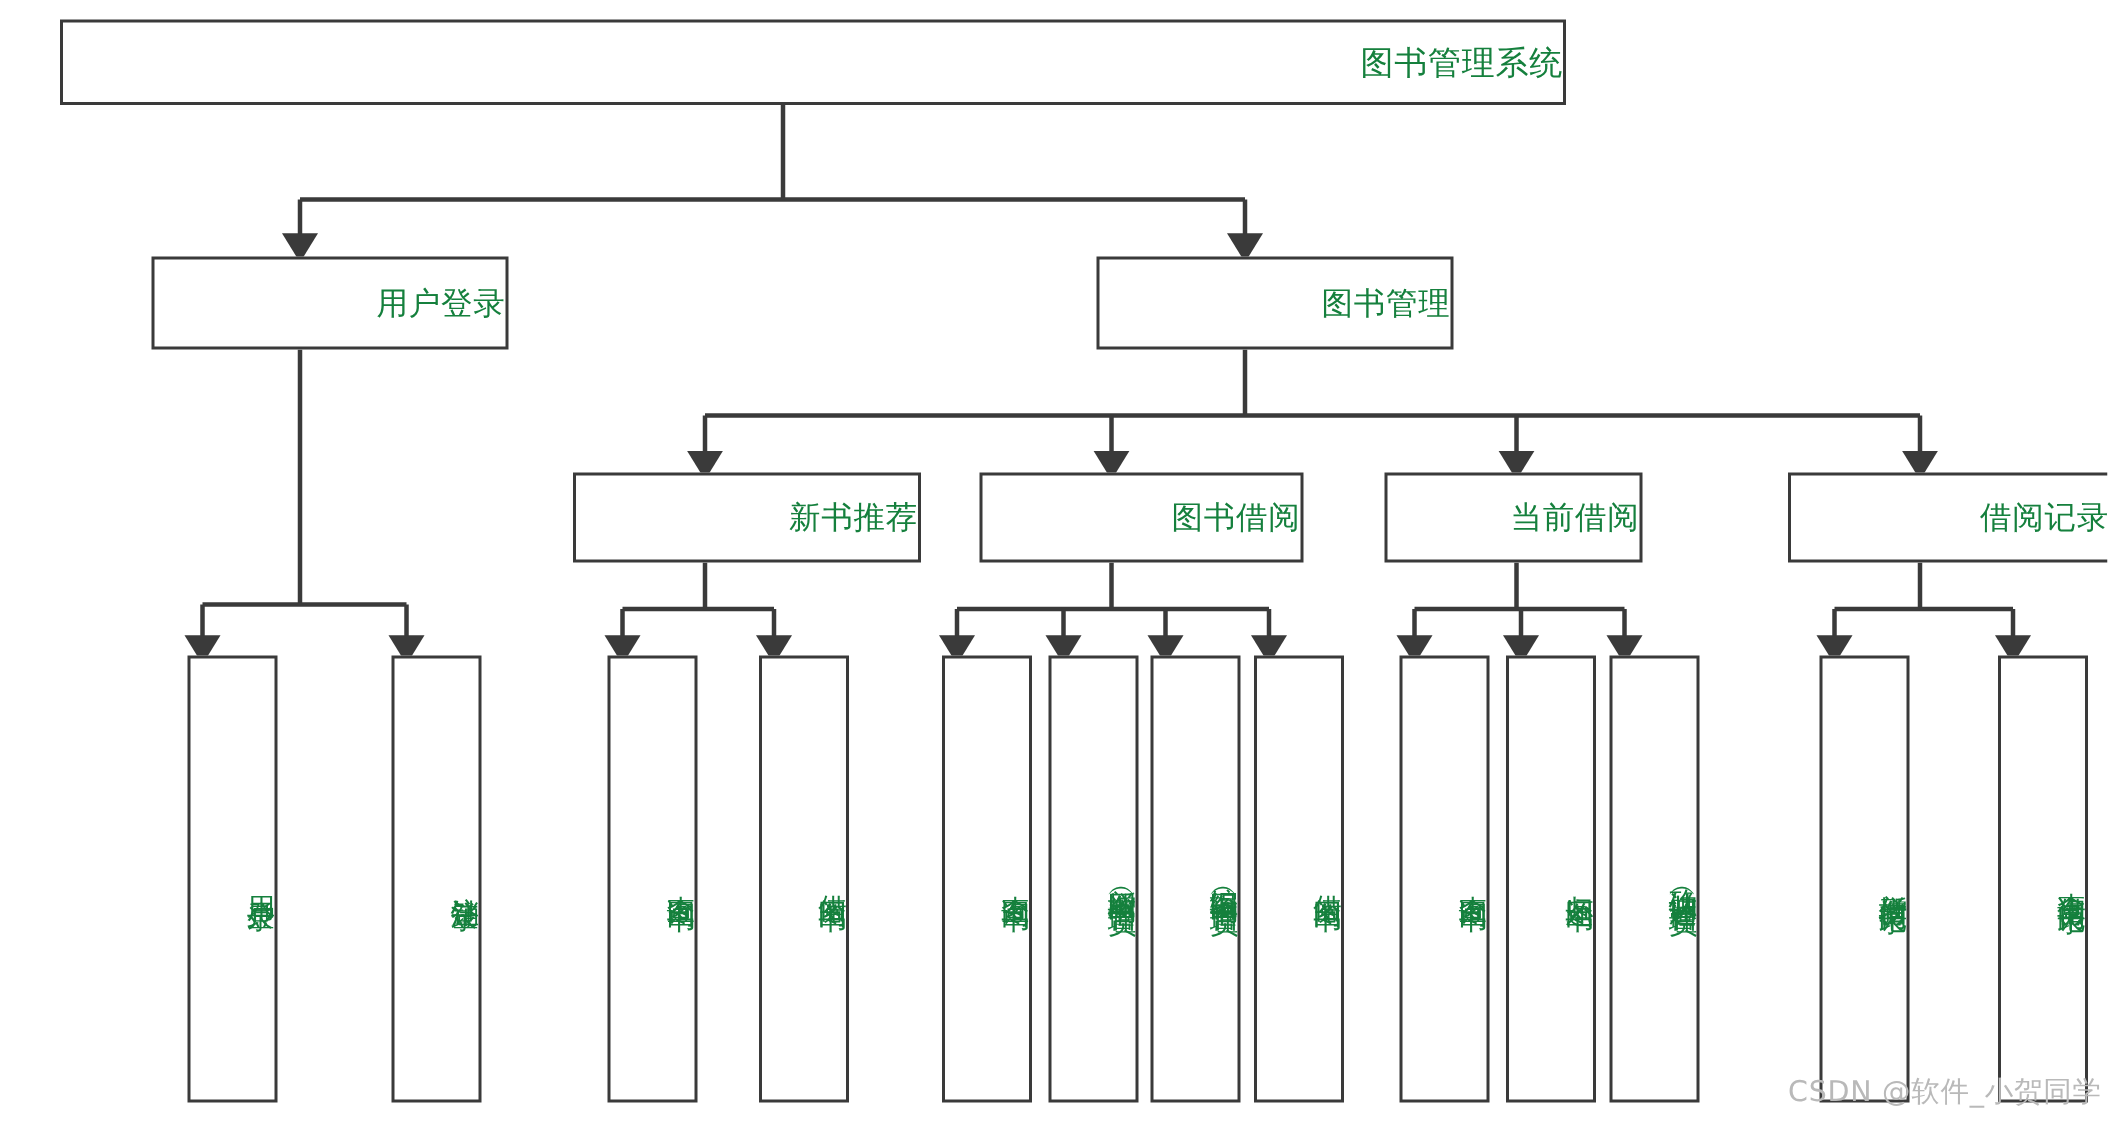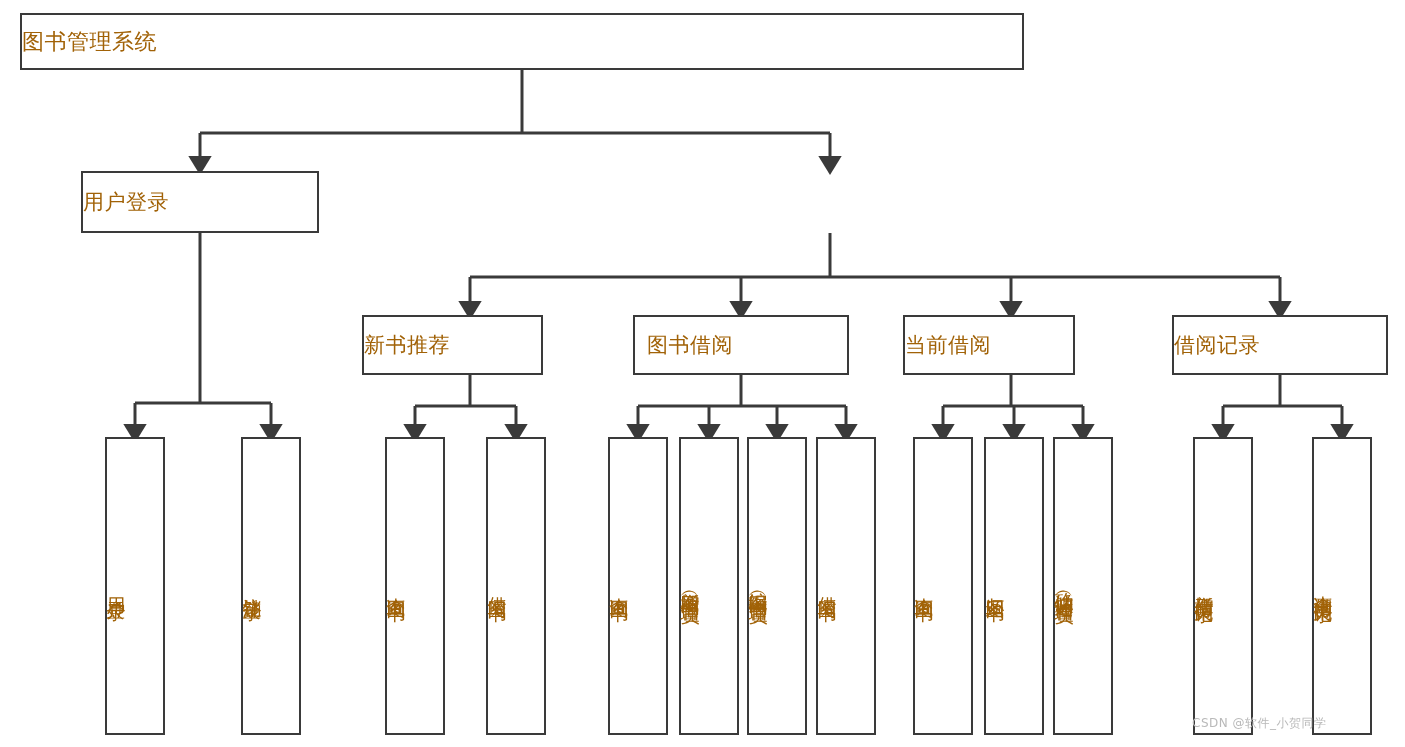--- a/index.html
+++ b/index.html
@@ -25,22 +25,23 @@
     height: 747px;
     pointer-events: none;
   }
   .node {
     position: absolute;
     box-sizing: border-box;
     background: #ffffff;
     border: 2px solid #3a3a3a;
     display: flex;
     align-items: center;
-    justify-content: flex-start;
-    color: #a16207;
+    justify-content: flex-end;
+    color: #15803d;
+    margin-left: 20px;
   }
   .node.h {
     
     font-size: 21px;
     letter-spacing: 0.5px;
   }
   .node.v {
     
     font-size: 19px;
   }
@@ -49,21 +50,21 @@
     text-orientation: upright;
     letter-spacing: 2px;
     line-height: 1;
     white-space: nowrap;
   }
   .node.title {
     font-size: 22px;
   }
   .watermark {
     position: absolute;
-    font-size: 12px;
+    font-size: 19px;
     color: #b9b9b9;
     white-space: nowrap;
     letter-spacing: 0.5px;
   }
 </style>
 </head>
 <body>
 
 <div id="canvas">
 
@@ -117,22 +118,25 @@
     </g>
   </svg>
 
   <div class="node h title" id="n-root" style="left: 20px; top: 13px; width: 1004px; height: 57px;">
     <span>图书管理系统</span>
   </div>
 
   <div class="node h" id="n-l2-0" style="left: 81px; top: 171px; width: 238px; height: 62px;">
     <span>用户登录</span>
   </div>
+  <div class="node h" id="n-l2-1" style="left: 711px; top: 171px; width: 238px; height: 62px;">
+    <span>图书管理</span>
+  </div>
 
-  <div class="node h" id="n-l3-0" style="left: 362px; top: 315px; width: 181px; height: 60px;">
+  <div class="node h" id="n-l3-0" style="left: 362px; top: 315px; width: 232px; height: 60px;">
     <span>新书推荐</span>
   </div>
   <div class="node h" id="n-l3-1" style="left: 633px; top: 315px; width: 216px; height: 60px; padding-left: 12px;">
     <span>图书借阅</span>
   </div>
   <div class="node h" id="n-l3-2" style="left: 903px; top: 315px; width: 172px; height: 60px;">
     <span>当前借阅</span>
   </div>
   <div class="node h" id="n-l3-3" style="left: 1172px; top: 315px; width: 216px; height: 60px; font-family: Liberation Serif, serif;">
     <span>借阅记录</span>

